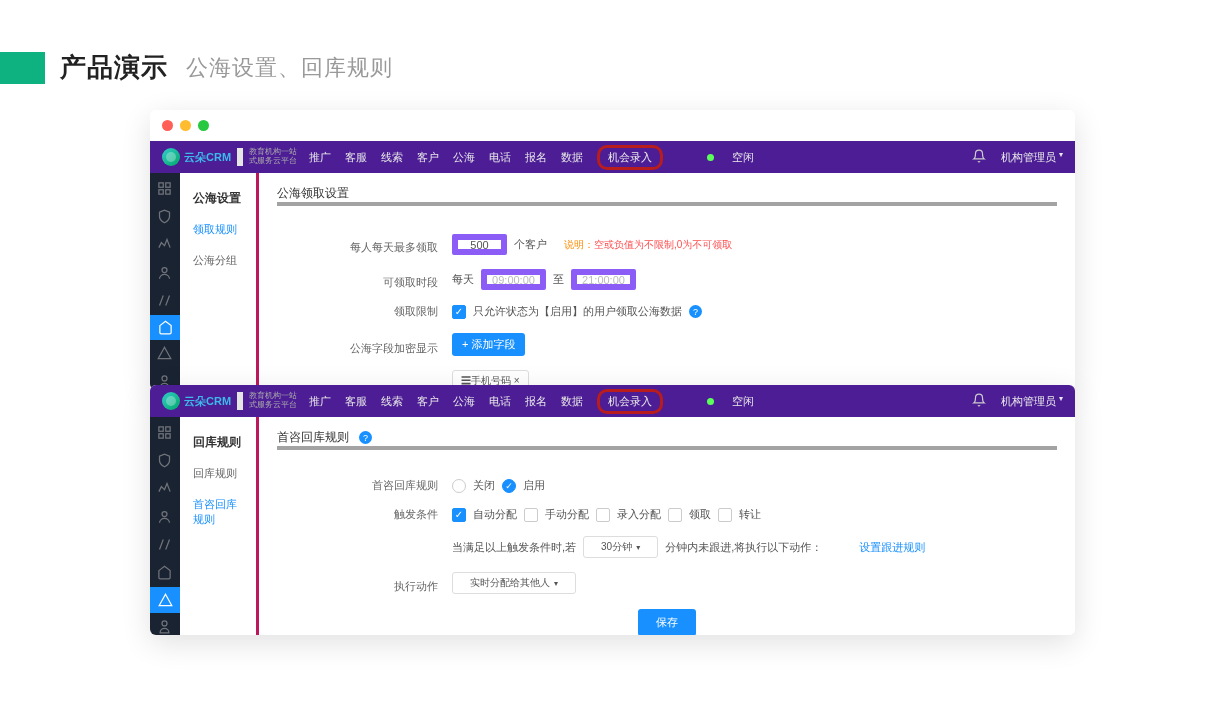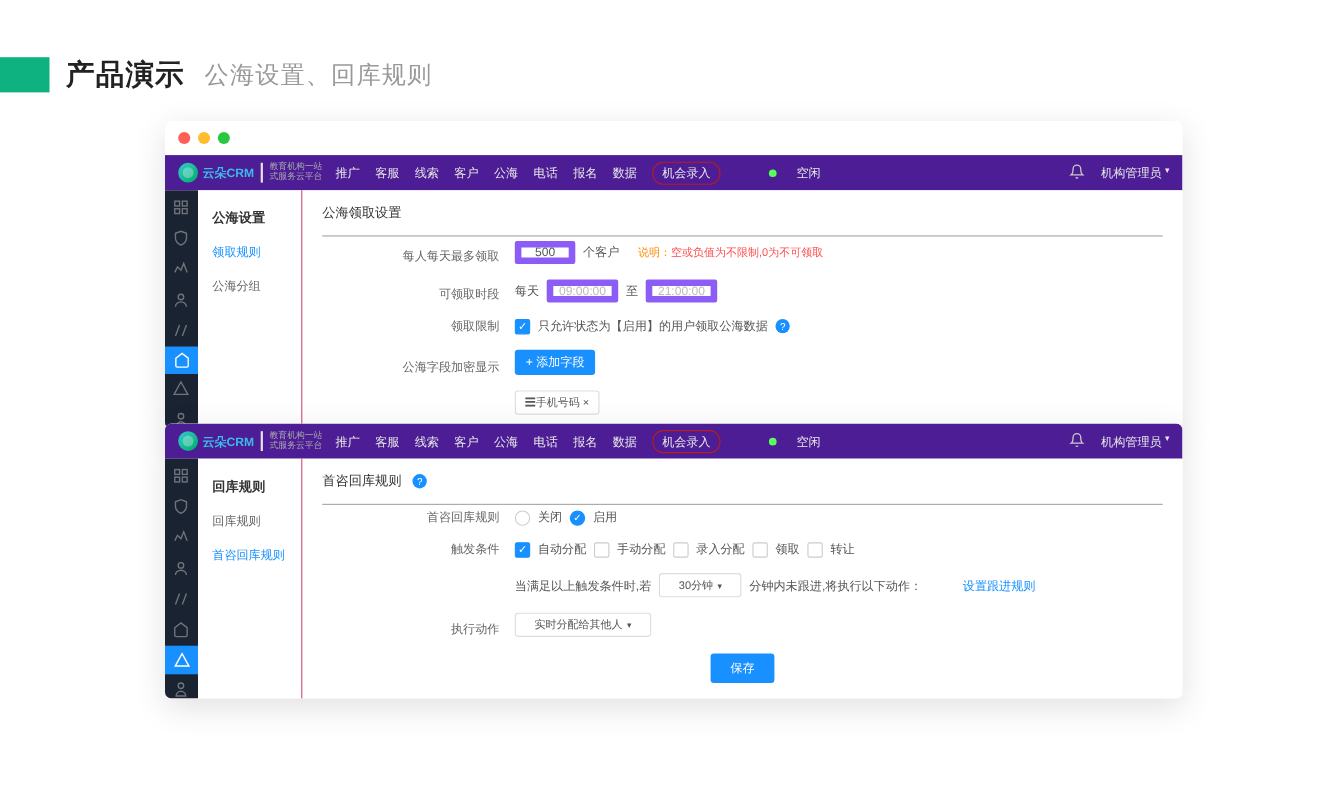--- a/index.html
+++ b/index.html
@@ -21,44 +21,44 @@
     .dot.red { background: #ff5f57; }
     .dot.yellow { background: #febc2e; }
     .dot.green { background: #28c840; }
     
     .topbar { background: #4c1d95; height: 32px; display: flex; align-items: center; padding: 0 12px; color: #e8e8e8; font-size: 11px; }
     .logo-wrap { display: flex; align-items: center; margin-right: 12px; }
     .logo-icon { width: 18px; height: 18px; background: linear-gradient(135deg, #3cc 0%, #0a6 100%); border-radius: 50%; margin-right: 4px; position: relative; }
     .logo-icon::before { content: ""; position: absolute; inset: 4px; background: #fff; border-radius: 50%; opacity: .3; }
     .logo-text { display: flex; align-items: center; }
     .logo-main { color: #3dbaea; font-weight: 600; font-size: 11px; }
-    .logo-sub { border-left: 2px solid #e5e5e5; padding-left: 6px; margin-left: 6px; font-size: 8px; color: #aaa; line-height: 1.1; }
+    .logo-sub { border-left: 6px solid #e5e5e5; padding-left: 6px; margin-left: 6px; font-size: 8px; color: #aaa; line-height: 1.1; }
     .topnav { display: flex; gap: 14px; align-items: center; flex: 1; }
     .topnav span { cursor: pointer; font-size: 11px; }
-    .pill { border: 1px solid #b91c1c; border-radius: 10px; padding: 2px 8px; font-size: 10px; }
+    .pill { border: 3px solid #b91c1c; border-radius: 10px; padding: 2px 8px; font-size: 10px; }
     .status-dot { width: 7px; height: 7px; border-radius: 50%; background: #5aff5a; margin-left: 30px; }
     .status-txt { margin-left: 4px; font-size: 11px; }
     .topright { display: flex; align-items: center; gap: 15px; }
     .bell { width: 14px; height: 14px; }
     .usertag { font-size: 11px; display: flex; align-items: flex-start; gap: 3px; }
     
     .app-body { display: flex; height: calc(100% - 32px); }
     .win1 .app-body { height: calc(100% - 32px - 31px); }
     .iconbar { width: 30px; background: #1a2332; display: flex; flex-direction: column; align-items: center; padding-top: 8px; gap: 12px; }
     .iconbar .i { width: 16px; height: 16px; opacity: .6; }
     .iconbar .i.active { background: #1890ff; width: 30px; height: 28px; display: flex; align-items: center; justify-content: center; opacity: 1; margin: -6px 0; }
     .iconbar .i svg { width: 15px; height: 15px; }
     
-    .sidebar { width: 95px; background: #fff; border-right: 1px solid #be185d; padding-top: 10px; }
+    .sidebar { width: 79px; background: #fff; border-right: 3px solid #be185d; padding-top: 10px; }
     .sidebar-title { font-size: 12px; font-weight: 600; padding: 7px 13px; color: #333; }
     .sidebar-item { font-size: 11px; padding: 8px 13px; color: #666; cursor: pointer; }
     .sidebar-item.active { color: #1890ff; }
     
     .content { flex: 1; background: #fff; padding: 12px 18px; }
-    .content-title { font-size: 12px; color: #333; padding-bottom: 12px; border-bottom: 1px solid #a3a3a3; margin-bottom: 4px; display: flex; align-items: center; gap: 10px; }
+    .content-title { font-size: 12px; color: #333; border-bottom: 4px solid #a3a3a3; margin-bottom: 28px; display: flex; align-items: center; gap: 10px; }
     .help-badge { width: 13px; height: 13px; background: #1890ff; border-radius: 50%; color: #fff; font-size: 9px; display: inline-flex; align-items: center; justify-content: center; }
     
     .form-row { display: flex; align-items: flex-end; margin-bottom: 14px; font-size: 11px; }
     .form-label { width: 175px; text-align: right; padding-right: 14px; color: #666; }
     .form-control { display: flex; align-items: center; gap: 7px; color: #555; flex-wrap: wrap; }
     .textbox { border: 6px solid #8b5cf6; border-radius: 2px; padding: 3px 7px; font-size: 11px; width: 55px; display: inline-flex; align-items: center; justify-content: center; height: 21px; }
     .textbox.time { width: 65px; color: #bbb; }
     .hint { color: #ff4d4f; font-size: 10px; }
     .hint-pre { color: #ff8c00; font-size: 10px; }
     .checkbox { width: 14px; height: 14px; border: 1px solid #1890ff; background: #1890ff; border-radius: 2px; display: inline-flex; align-items: center; justify-content: center; color: #fff; font-size: 10px; }

